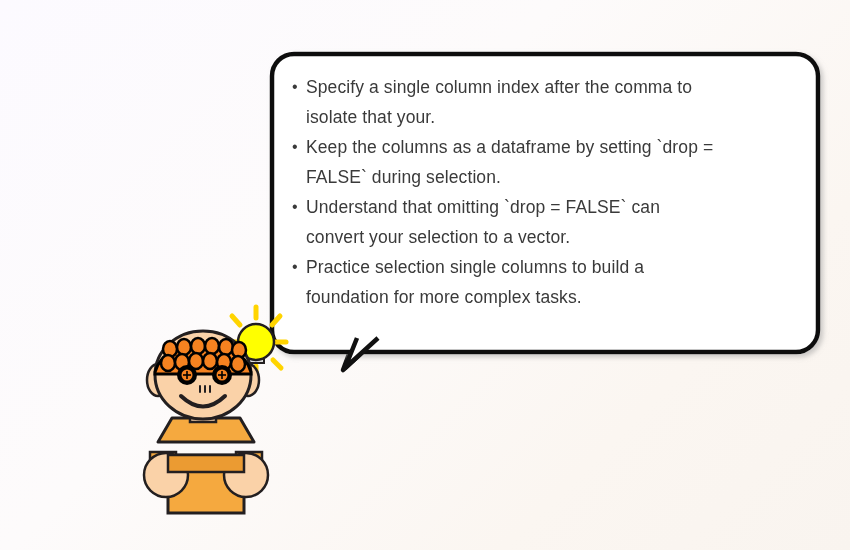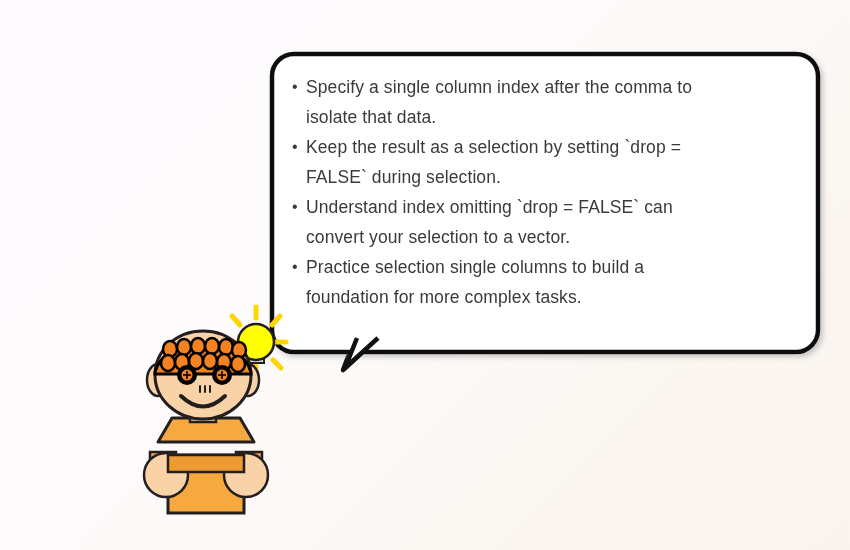--- a/index.html
+++ b/index.html
@@ -161,30 +161,30 @@
       </g>
 
       <path d="M 181 396 Q 203 417 225 396" fill="none" stroke="#231f20" stroke-width="4" stroke-linecap="round"></path>
     </g>
   </svg>
 
   <div id="bubble-text">
     <div class="bullet-row">
       <span class="bullet-dot">•</span>
       <span class="bullet-text">Specify a single column index after the comma to
-isolate that data.</span>
+isolate that your.</span>
     </div>
     <div class="bullet-row">
       <span class="bullet-dot">•</span>
-      <span class="bullet-text">Keep the result as a selection by setting `drop =
+      <span class="bullet-text">Keep the columns as a dataframe by setting `drop =
 FALSE` during selection.</span>
     </div>
     <div class="bullet-row">
       <span class="bullet-dot">•</span>
-      <span class="bullet-text">Understand index omitting `drop = FALSE` can
+      <span class="bullet-text">Understand that omitting `drop = FALSE` can
 convert your selection to a vector.</span>
     </div>
     <div class="bullet-row">
       <span class="bullet-dot">•</span>
       <span class="bullet-text">Practice selection single columns to build a
 foundation for more complex tasks.</span>
     </div>
   </div>
 
 </div>

